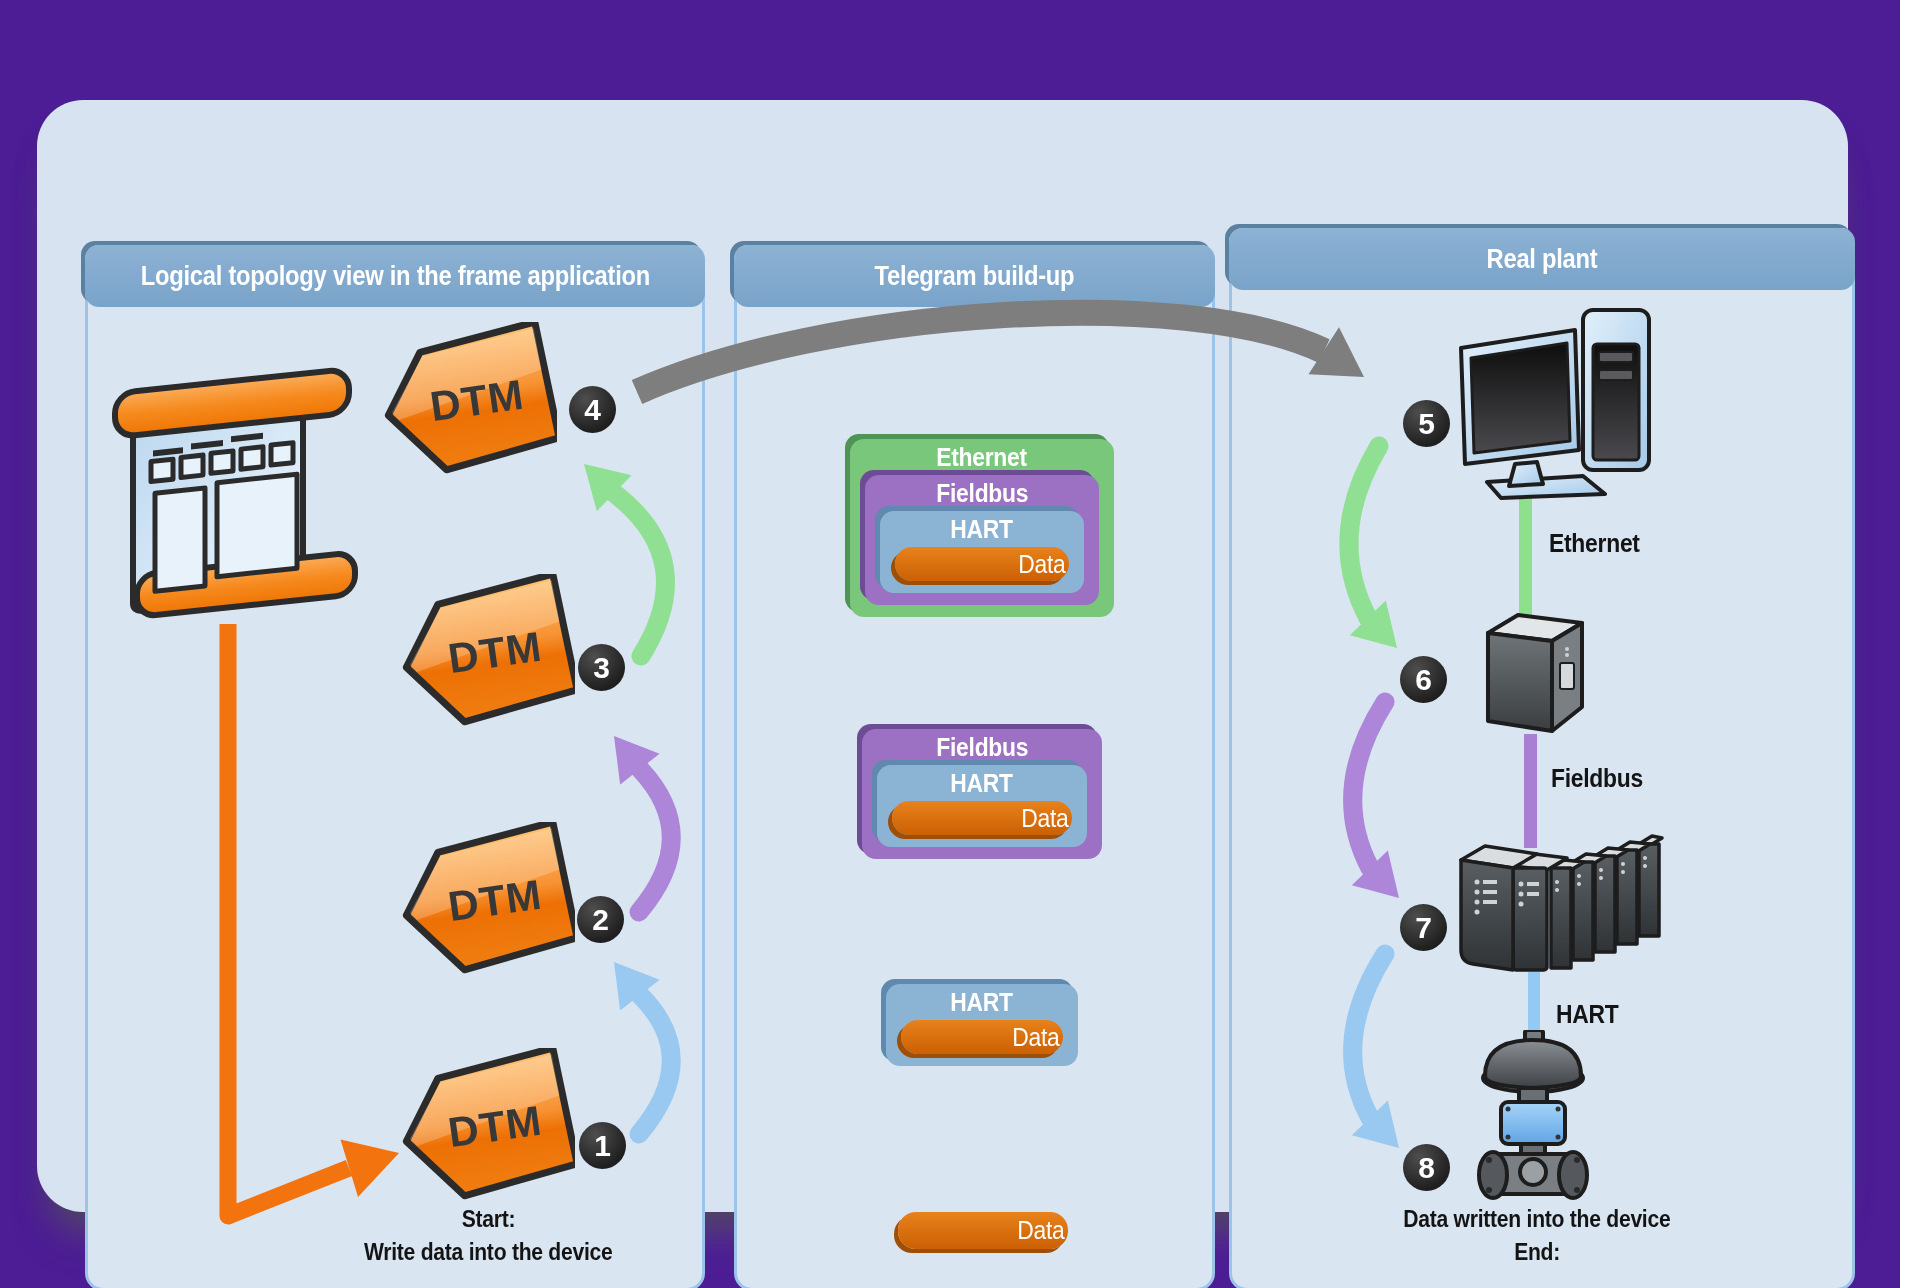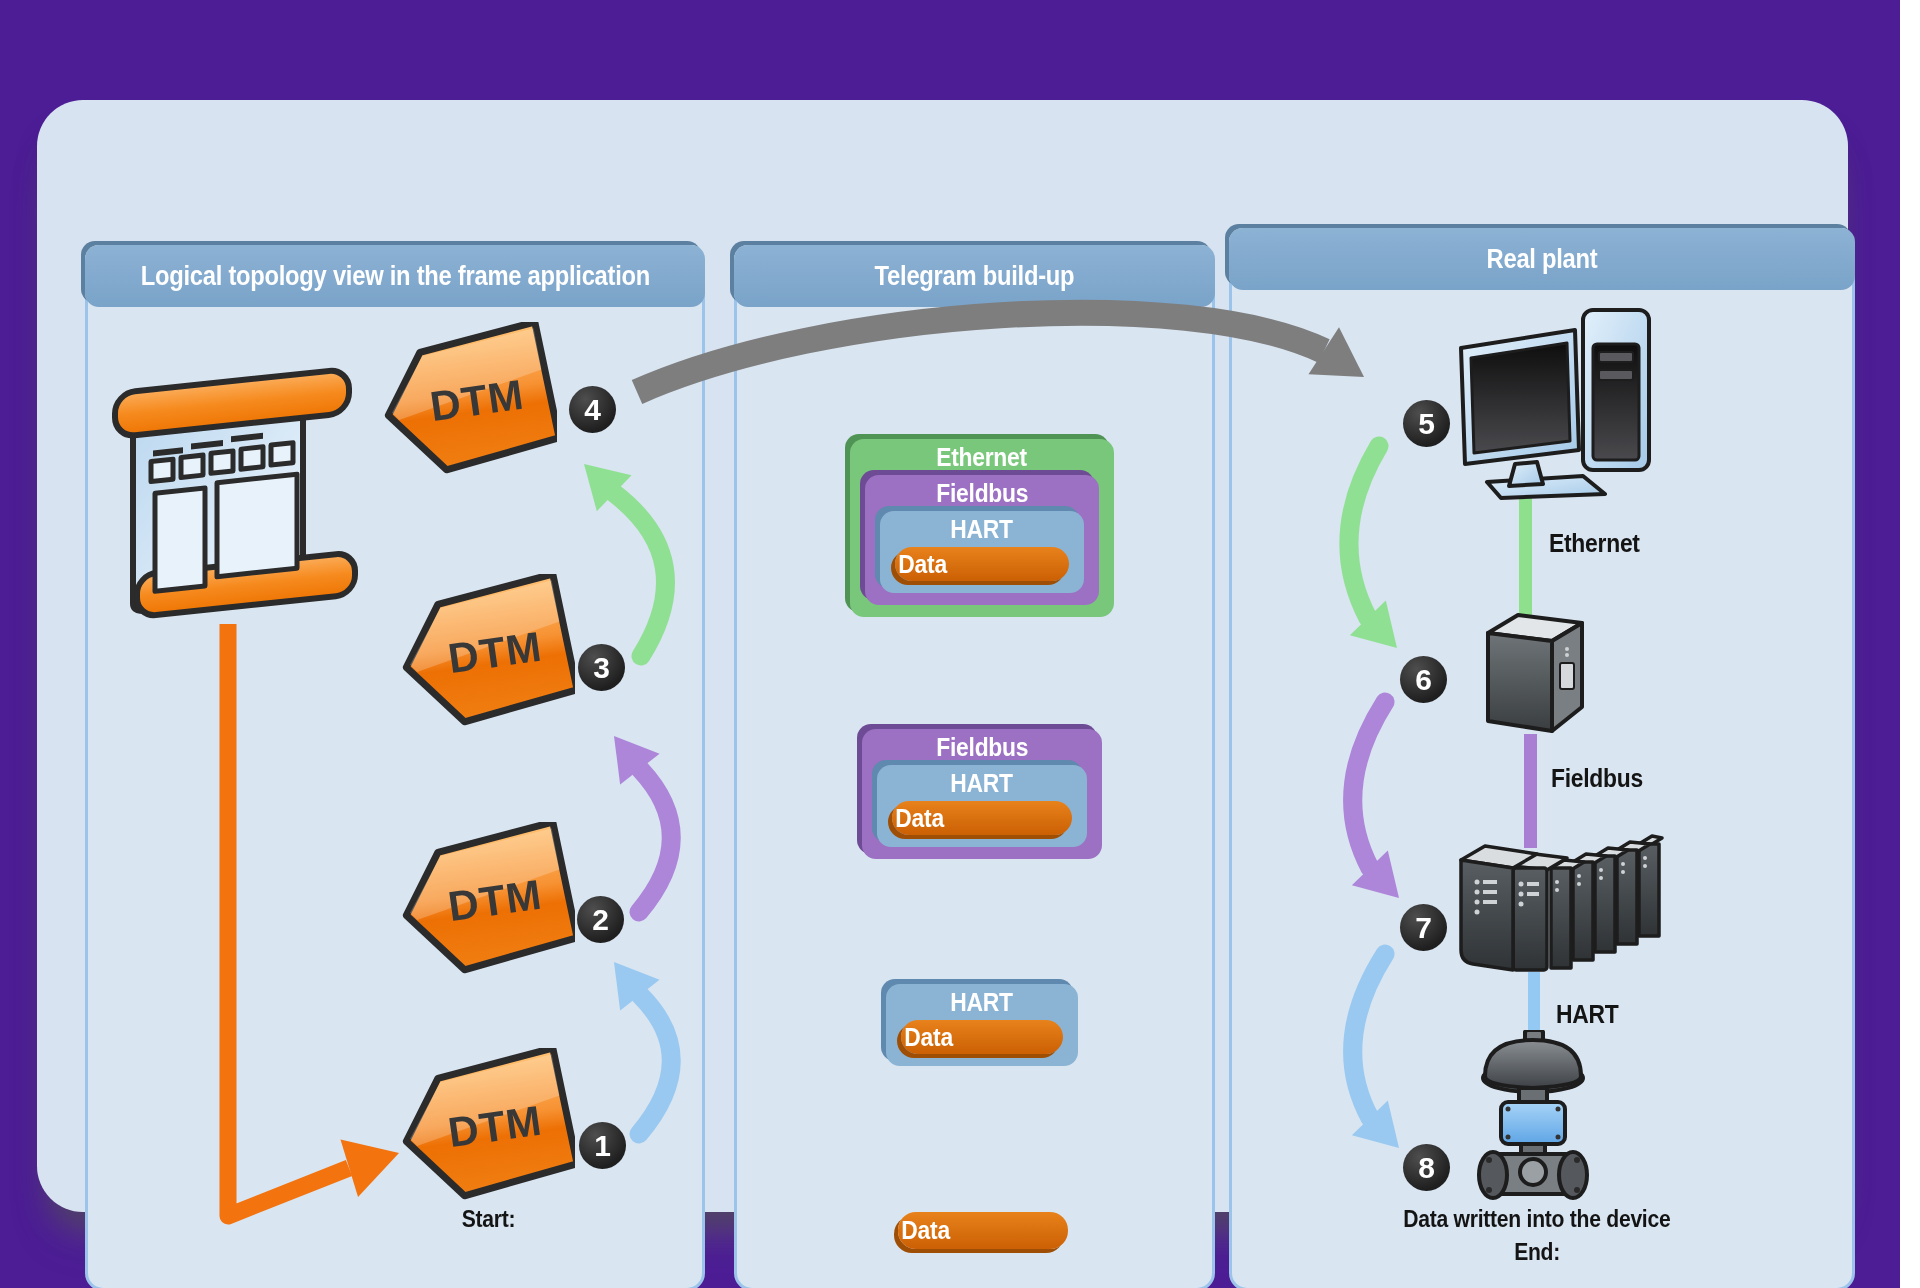--- a/index.html
+++ b/index.html
@@ -34,22 +34,22 @@
   
   .tg{position:absolute;z-index:3;}
   .tg-box{border-radius:14px;padding:0 15px 12px 15px;}
   .tg-box.green{background:#79C77B;box-shadow:-5px -5px 0 #4F9455;}
   .tg-box.purple{background:#9C70C2;box-shadow:-5px -5px 0 #6E4C95;}
   .tg-box.blue{background:#8BB3D4;box-shadow:-5px -5px 0 #5F89AE;}
   .tg-label{height:36px;line-height:36px;text-align:center;color:#ffffff;font-weight:bold;font-size:26px;}
   .tg-pill{
     height:34px;border-radius:17px;background:linear-gradient(#E8821B,#CB6004);
     box-shadow:-4px 4px 0 #9E4F05;
-    display:flex;align-items:center;justify-content:flex-start;
-    color:#ffffff;font-weight:bold;font-size:26px;
+    display:flex;align-items:center;justify-content:flex-end;
+    color:#ffffff;font-weight:normal;font-size:26px;
   }
   .link-label{position:absolute;z-index:3;font-weight:bold;font-size:26px;color:#141414;}
   .caption{position:absolute;z-index:3;width:420px;text-align:center;font-weight:bold;font-size:24px;line-height:33px;color:#141414;}
 </style>
 </head>
 <body>
 
 <div id="stage">
   <div id="container">
 
@@ -202,20 +202,21 @@
       </div>
     <div class="step-circle" style="left:541px;top:544px;">
         <span>3</span>
       </div>
     <div class="step-circle" style="left:532px;top:286px;">
         <span>4</span>
       </div>
 
     <div class="caption" style="left:241px;top:1102px;">
       <div><span class="cond">Start:</span></div>
+      <div><span class="cond">Write data into the device</span></div>
     </div>
 
     <div class="tg" style="left:813px;top:339px;width:264px;">
       <div class="tg-box green">
         <div class="tg-label"><span class="cond">Ethernet</span></div>
         <div class="tg-box purple">
           <div class="tg-label"><span class="cond">Fieldbus</span></div>
           <div class="tg-box blue">
             <div class="tg-label"><span class="cond">HART</span></div>
             <div class="tg-pill">

